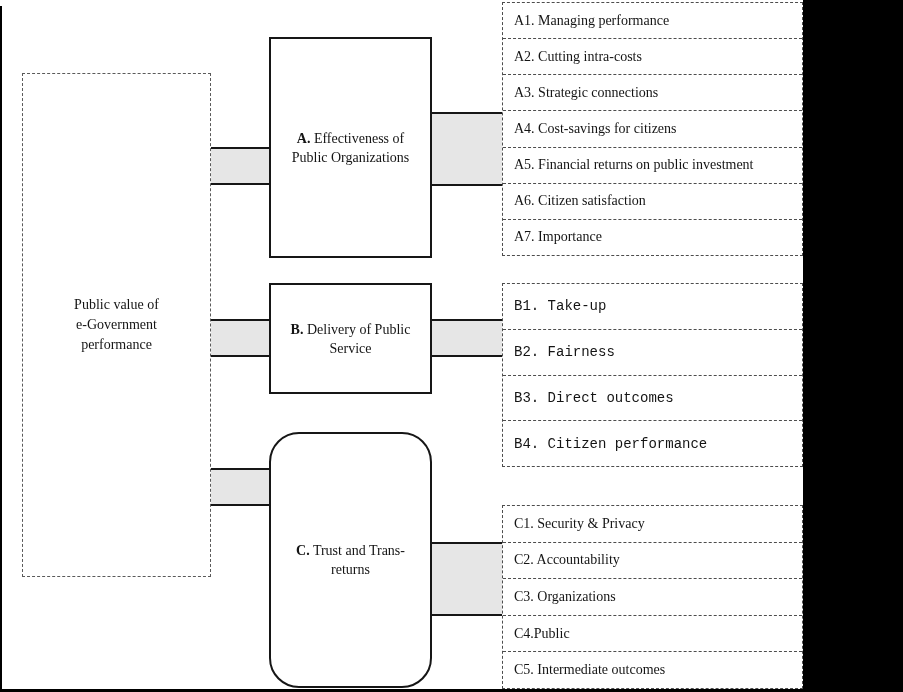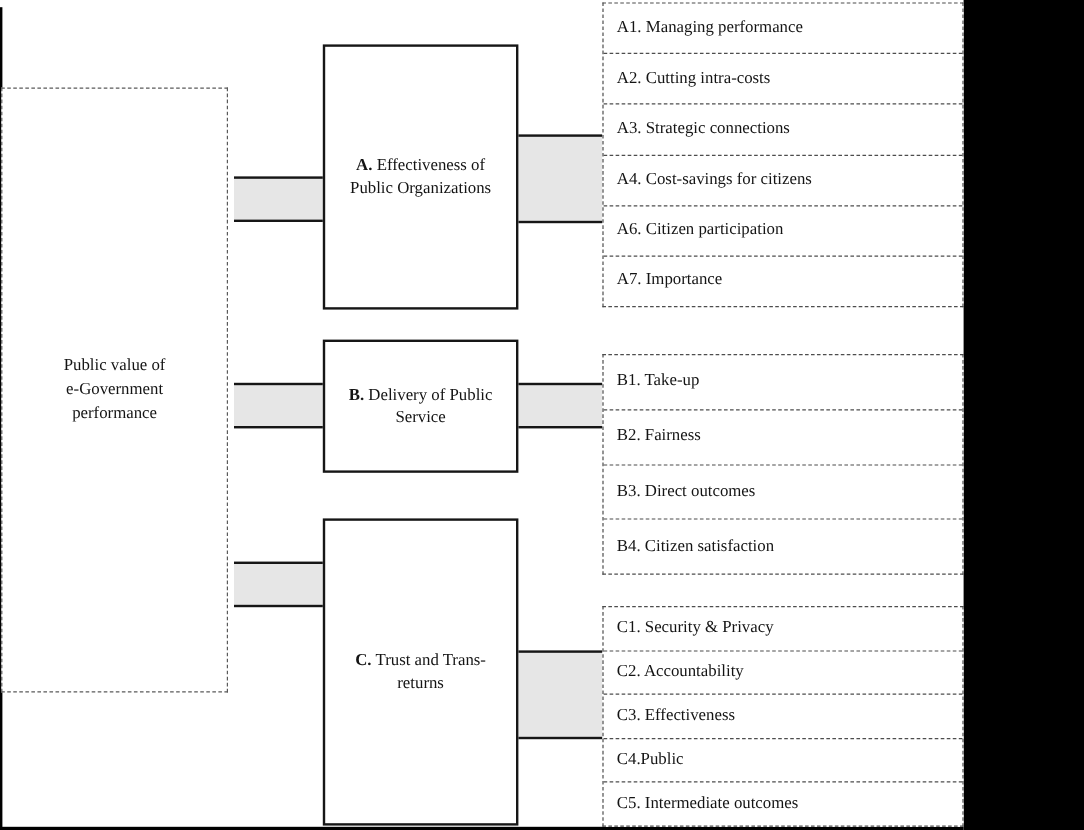--- a/index.html
+++ b/index.html
@@ -14,36 +14,36 @@
   .abs { position:absolute; box-sizing:border-box; }
 
   
   .blk { background:#000000; }
   .blk-right  { left:803px; top:0;     width:100px; height:692px; }
   .blk-left   { left:0;     top:6px;   width:2px;   height:686px; }
   .blk-bottom { left:0;     top:689px; width:803px; height:3px; }
 
   
   .root-box {
-    left:1px; top:73px; width:189px; height:504px;
+    left:22px; top:73px; width:189px; height:504px;
     border:1px dashed #5a5a5a;
     display:flex; align-items:center; justify-content:center;
     text-align:center; font-size:14px; line-height:20px;
     background:#ffffff; z-index:2;
   }
 
   
   .cat-box {
     border:2px solid #161616; background:#ffffff; z-index:3;
     display:flex; align-items:center; justify-content:center;
     text-align:center; font-size:14px; line-height:19px;
   }
   .box-a { left:269px; top:37px;  width:163px; height:221px; }
   .box-b { left:269px; top:283px; width:163px; height:111px; }
-  .box-c { left:269px; top:432px; width:163px; height:256px; }
+  .box-c { left:269px; top:432px; width:163px; height:256px;border-radius:30px; }
   .cat-id { font-weight:bold; }
 
   
   .conn {
     background:#e6e6e6;
     border-top:2px solid #161616; border-bottom:2px solid #161616;
     z-index:1;
   }
   .conn-root-a { left:195px; top:147px; width:75px; height:38px; }
   .conn-root-b { left:195px; top:319px; width:75px; height:38px; }
@@ -53,21 +53,21 @@
   .conn-c-list { left:431px; top:542px; width:71px; height:74px; }
 
   
   .list {
     left:502px; width:301px;
     border:1px dashed #4d4d4d;
     display:flex; flex-direction:column;
     background:#ffffff; z-index:2;
   }
   .list-a { top:2px;   height:254px; }
-  .list-b { top:295px; height:184px; }
+  .list-b { top:283px; height:184px;font-family:Liberation Mono, monospace; }
   .list-c { top:505px; height:184px; }
   .row {
     flex:1; display:flex; align-items:center;
     padding-left:11px; font-size:14px;
     border-bottom:1px dashed #4d4d4d;
   }
   .row:last-child { border-bottom:none;align-items:center; }
 </style>
 </head>
 <body>
@@ -123,51 +123,54 @@
     <div class="row">
         <span>A2. Cutting intra-costs</span>
       </div>
     <div class="row">
         <span>A3. Strategic connections</span>
       </div>
     <div class="row">
         <span>A4. Cost-savings for citizens</span>
       </div>
     <div class="row">
-        <span>A6. Citizen participation</span>
+        <span>A5. Financial returns on public investment</span>
+      </div>
+    <div class="row">
+        <span>A6. Citizen satisfaction</span>
       </div>
     <div class="row">
         <span>A7. Importance</span>
       </div>
   </div>
 
   <div class="abs list list-b">
     <div class="row">
         <span>B1. Take-up</span>
       </div>
     <div class="row">
         <span>B2. Fairness</span>
       </div>
     <div class="row">
         <span>B3. Direct outcomes</span>
       </div>
     <div class="row">
-        <span>B4. Citizen satisfaction</span>
+        <span>B4. Citizen performance</span>
       </div>
   </div>
 
   <div class="abs list list-c">
     <div class="row">
         <span>C1. Security &amp; Privacy</span>
       </div>
     <div class="row">
         <span>C2. Accountability</span>
       </div>
     <div class="row">
-        <span>C3. Effectiveness</span>
+        <span>C3. Organizations</span>
       </div>
     <div class="row">
         <span>C4.Public</span>
       </div>
     <div class="row">
         <span>C5. Intermediate outcomes</span>
       </div>
   </div>
 
 </div>

